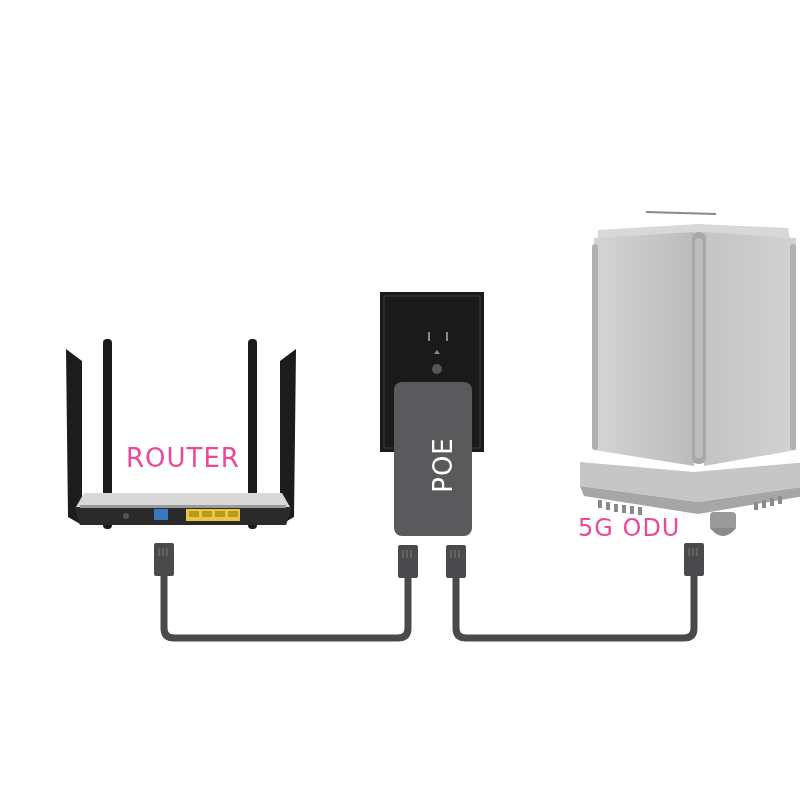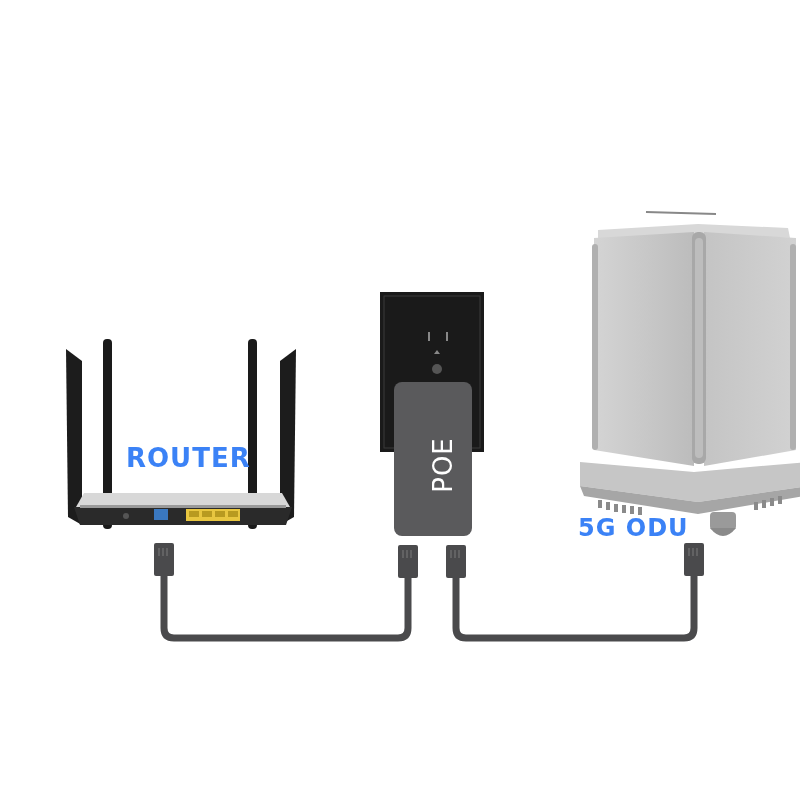--- a/index.html
+++ b/index.html
@@ -1,18 +1,18 @@
 <!DOCTYPE html>
 <html><head>
 <meta charset="utf-8">
 <style>
   html,body{margin:0;padding:0;background:#ffffff;}
   body{width:800px;height:800px;position:relative;overflow:hidden;font-family:"DejaVu Sans",sans-serif;}
   .abs{position:absolute;}
-  .label{position:absolute;font-weight:bold;color:#3b82f6;letter-spacing:1px;font-family:"DejaVu Sans",sans-serif;}
+  .label{position:absolute;font-weight:normal;color:#ec4899;letter-spacing:1px;font-family:"DejaVu Sans",sans-serif;}
   svg{position:absolute;left:0;top:0;}
 </style>
 </head>
 <body>
 
 <div class="abs" style="left:60px;top:335px;width:250px;height:200px;">
   <svg width="250" height="200" viewBox="0 0 250 200">
 
     <polygon points="6,14 22,26 22,190 8,182" fill="#1c1c1c"></polygon>
     <polygon points="236,14 220,26 220,190 234,182" fill="#1c1c1c"></polygon>

